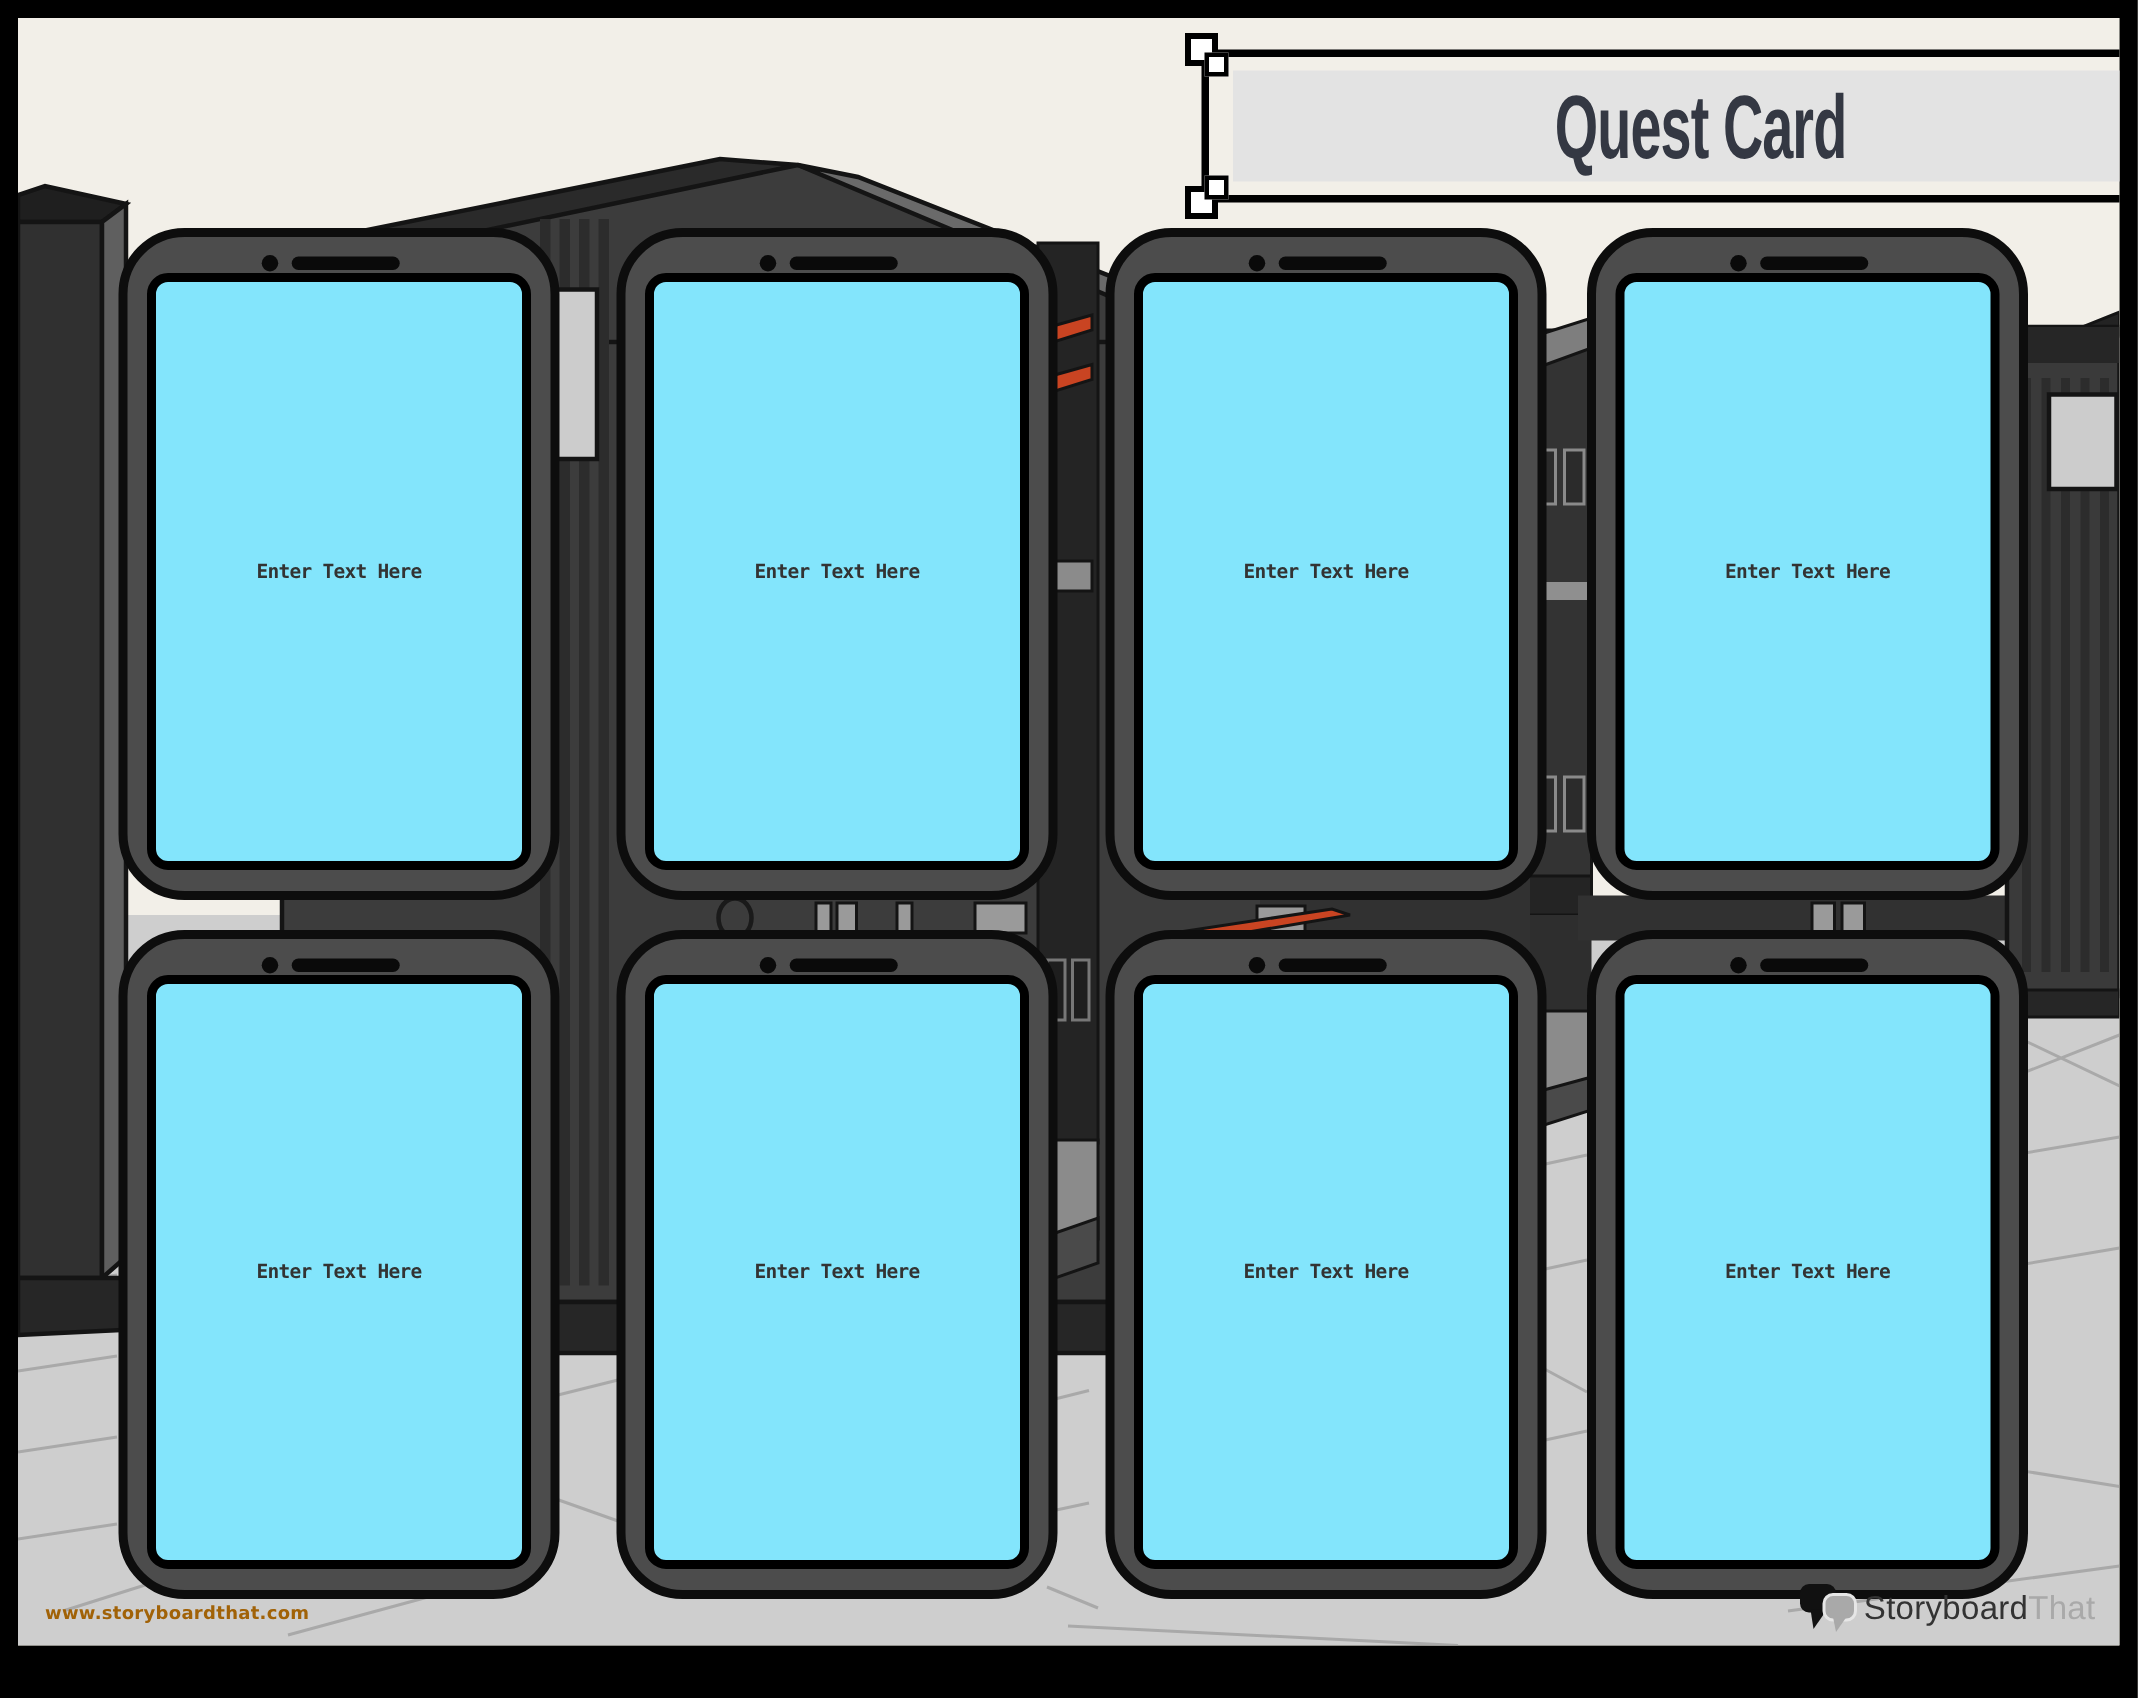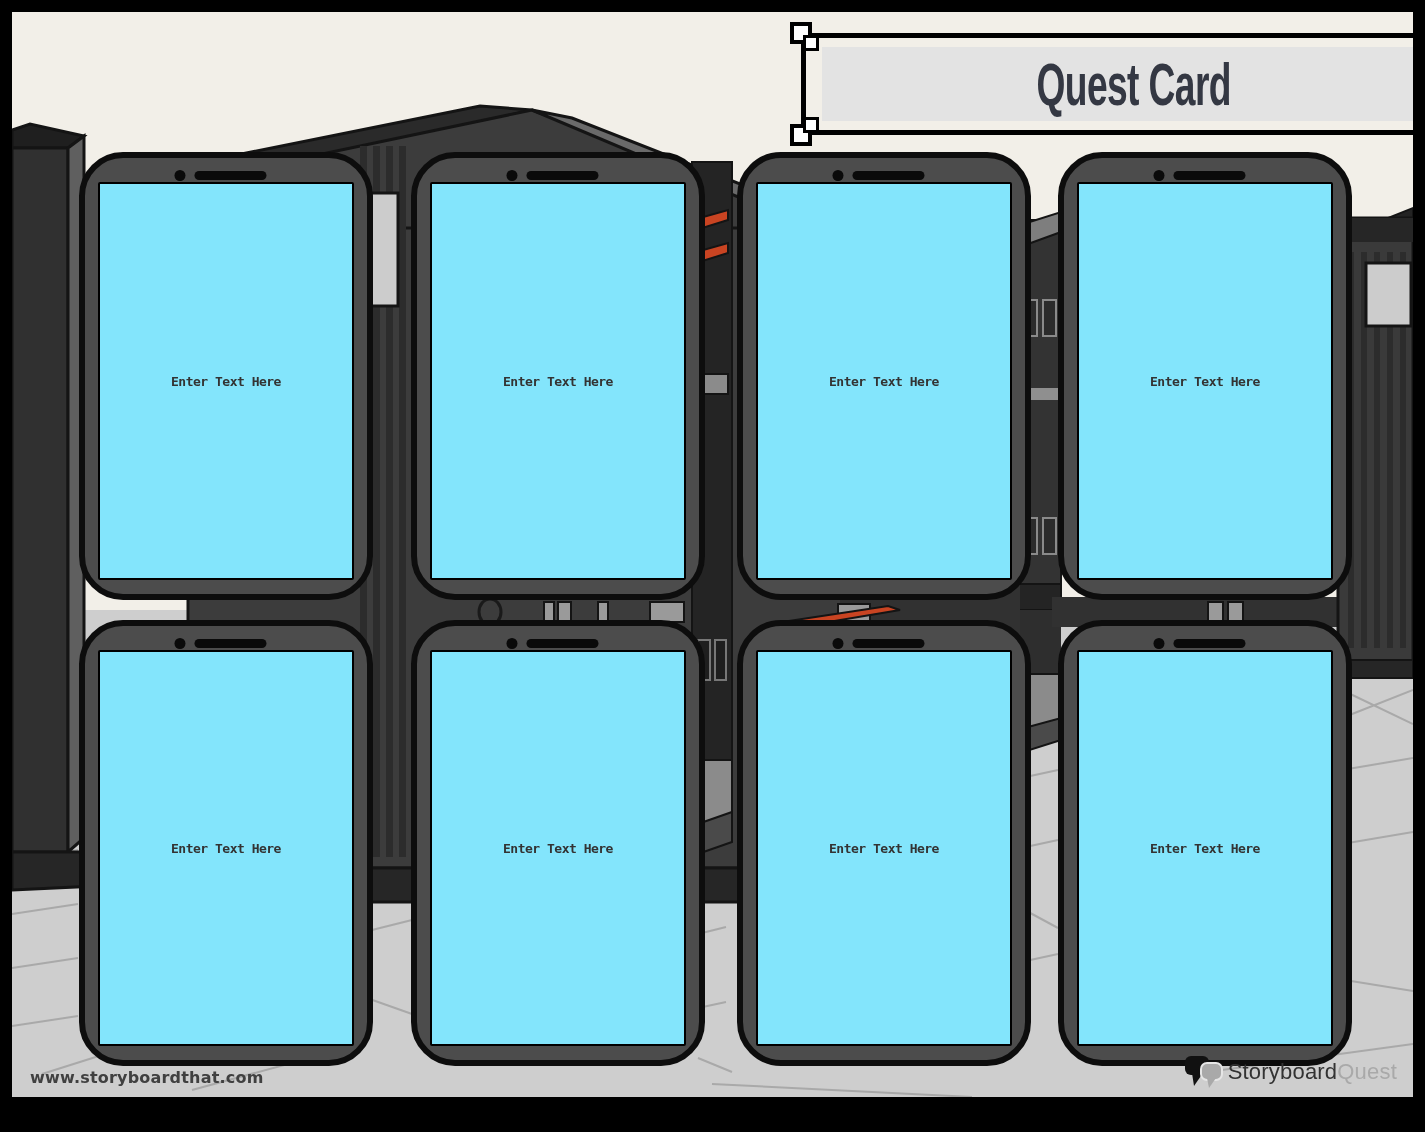--- a/index.html
+++ b/index.html
@@ -20,21 +20,21 @@
   
   .card{position:absolute;width:294px;height:448px;box-sizing:border-box;
     background:var(--card-body);border:6px solid var(--card-outline);
     border-radius:44px;z-index:2;}
   .card.r2{height:446px;}
   .cam-row{position:absolute;top:12px;left:50%;transform:translateX(-56%);
     display:flex;align-items:center;gap:9px;}
   .cam-dot{width:11px;height:11px;border-radius:50%;background:#0A0A0A;}
   .speaker{width:72px;height:9px;border-radius:5px;background:#0A0A0A;}
   .screen{position:absolute;left:13px;right:13px;top:24px;bottom:14px;
-    background:var(--screen-cyan);border:2px solid #000000;border-radius:2px;
+    background:var(--screen-cyan);border:6px solid #000000;border-radius:14px;
     display:flex;align-items:center;justify-content:center;}
   .screen-text{font-family:"DejaVu Sans Mono",monospace;font-weight:bold;
     font-size:13px;letter-spacing:-0.5px;color:var(--text-dark);}
 
   
   #title-frame{position:absolute;left:789px;top:21px;width:665px;height:102px;
     box-sizing:border-box;border:5px solid #000000;z-index:3;}
   #title-inner{position:absolute;left:16px;right:16px;top:9px;bottom:9px;
     background:var(--banner-bg);display:flex;align-items:center;justify-content:center;}
   #title-text{font-weight:700;font-size:60px;color:var(--banner-text);
@@ -42,22 +42,22 @@
   .handle{position:absolute;background:#fff;border:4px solid #000;
     box-sizing:border-box;width:22px;height:22px;}
   .handle.inner{width:16px;height:16px;border-width:3px;}
   .h-tl-o{left:-16px;top:-16px}.h-tl-i{left:-3px;top:-3px}
   .h-tr-o{right:-16px;top:-16px}.h-tr-i{right:-3px;top:-3px}
   .h-bl-o{left:-16px;bottom:-16px}.h-bl-i{left:-3px;bottom:-3px}
   .h-br-o{right:-16px;bottom:-16px}.h-br-i{right:-3px;bottom:-3px}
 
   
   #site-url{position:absolute;left:18px;top:1056px;z-index:4;
-    font-family:"DejaVu Sans",sans-serif;font-weight:bold;font-size:16px;
-    color:#404040;letter-spacing:0.2px;}
+    font-family:"DejaVu Sans",sans-serif;font-weight:bold;font-size:12px;
+    color:#a16207;letter-spacing:0.2px;}
   #brand-logo{position:absolute;right:16px;top:1042px;z-index:4;
     display:flex;align-items:center;font-weight:400;font-size:22px;
     letter-spacing:0.2px;}
   #brand-logo .dark{color:var(--logo-dark);}
   #brand-logo .light{color:var(--logo-gray);}
   #logo-icon{margin-right:4px;}
 </style>
 </head>
 <body>
 
@@ -245,16 +245,16 @@
   <div id="site-url">www.storyboardthat.com</div>
 
   <div id="brand-logo">
     <svg id="logo-icon" width="40" height="36" viewBox="0 0 40 36">
       <rect x="1" y="2" width="24" height="19" rx="6" fill="#111"></rect>
       <polygon points="8,19 19,19 10,32" fill="#111"></polygon>
       <rect x="17" y="9" width="21" height="17" rx="6" fill="#A9A9A9" stroke="#E6E6E6" stroke-width="2"></rect>
       <polygon points="23,24 32,24 25,34" fill="#A9A9A9"></polygon>
     </svg>
     <span class="dark">Storyboard</span>
-      <span class="light">Quest</span>
+      <span class="light">That</span>
   </div>
 
 </div>
 
 </body></html>

